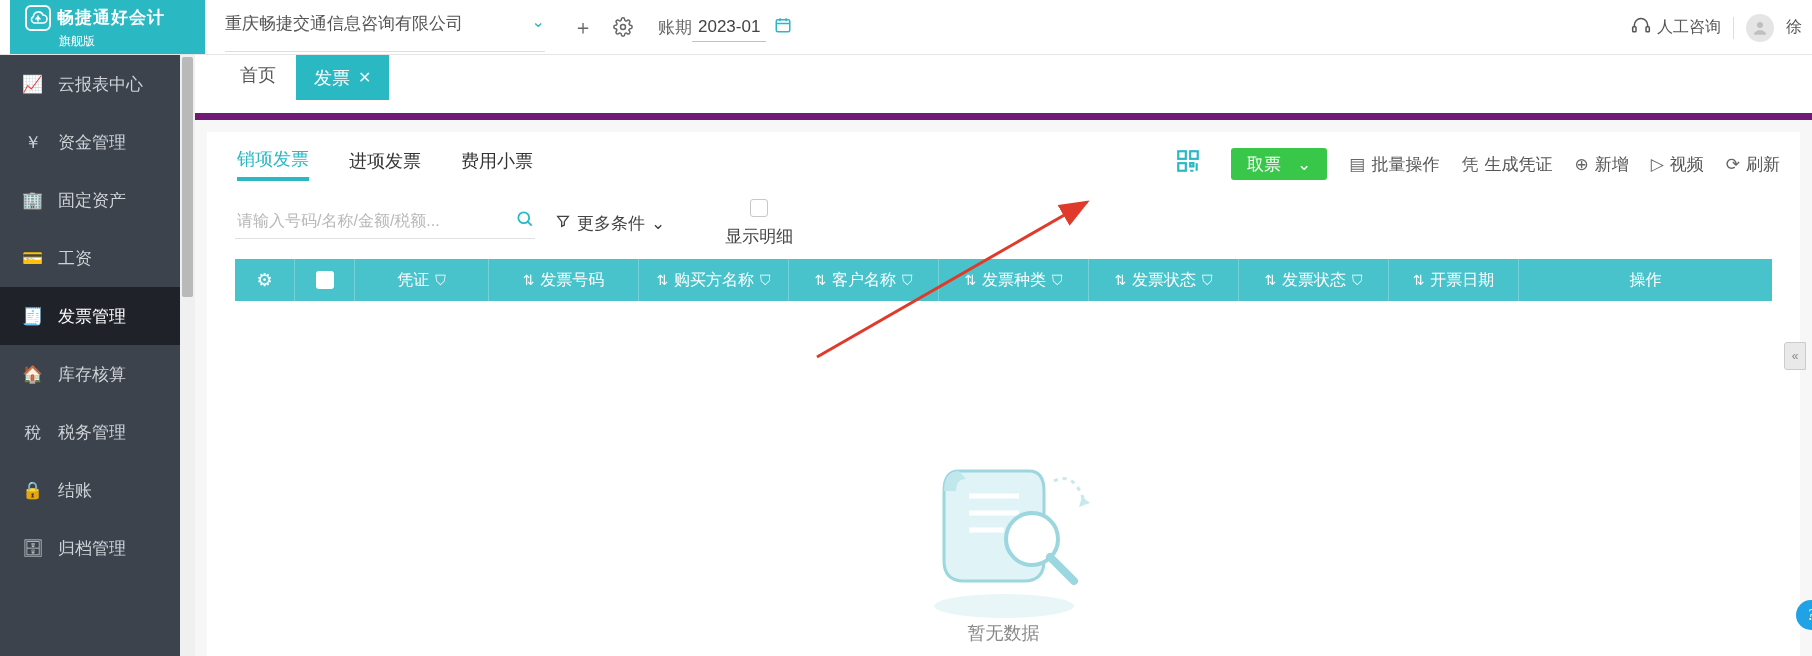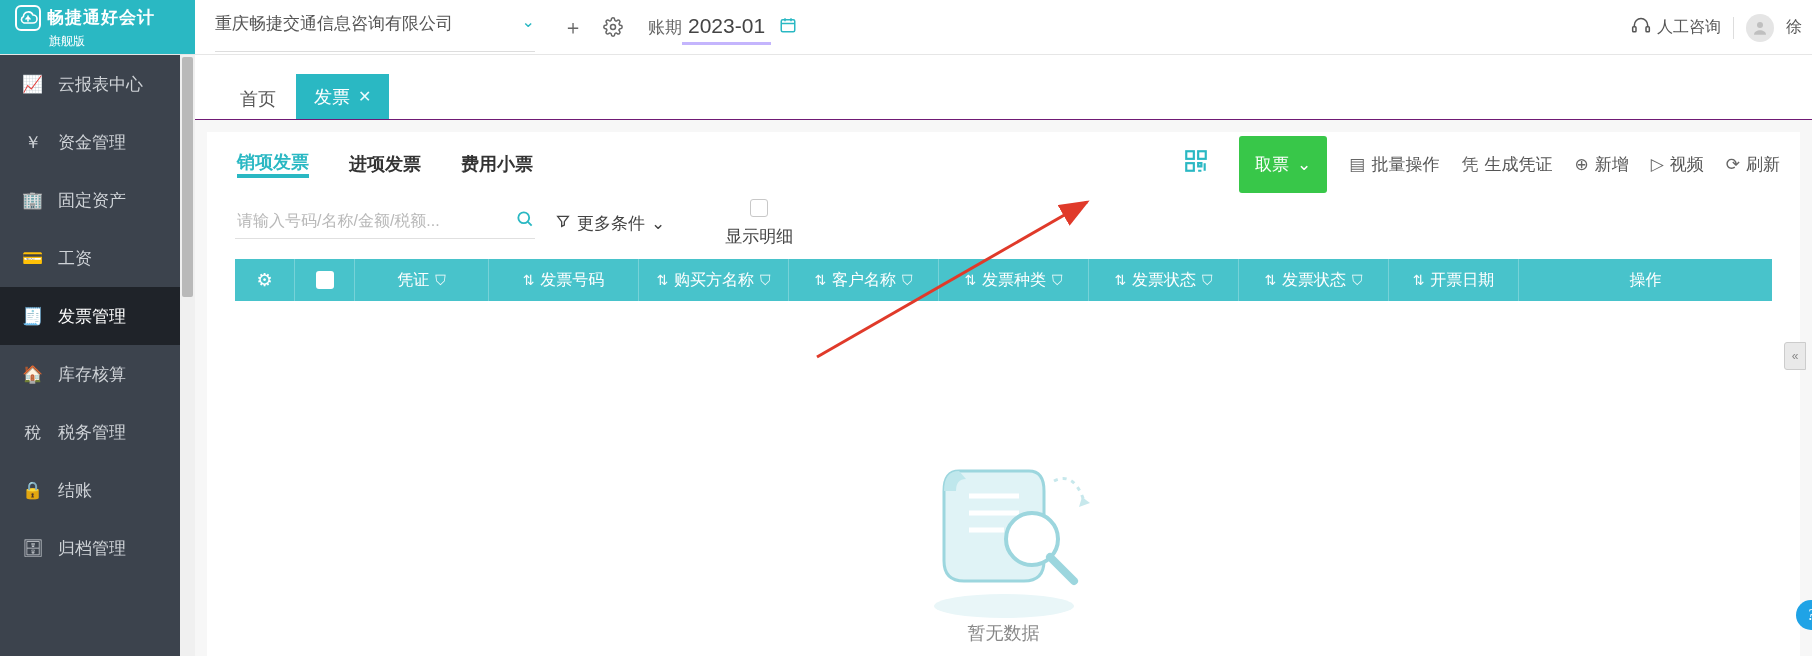--- a/index.html
+++ b/index.html
@@ -1,61 +1,61 @@
 <!DOCTYPE html>
 <html><head>
 <meta charset="utf-8">
 <style>
   * { box-sizing: border-box; }
   html, body { margin:0; padding:0; font-family:"Microsoft YaHei","PingFang SC",Arial,sans-serif; background:#fff; color:#333; }
   body { width:1812px; height:656px; overflow:hidden; position:relative; }
 
   
-  .top-bar { position:absolute; left:0; right:0; top:0; height:55px; background:#fff; border-bottom:1px solid #e6e6e6; display:flex; align-items:center; }
+  .top-bar { position:absolute; left:0; right:0; top:0; height:55px; background:#fff; border-bottom:1px solid #e6e6e6; display:flex; align-items:center;padding-left:10px; }
   .brand { width:195px; height:100%; background:#2ab8c3; color:#fff; display:flex; flex-direction:column; align-items:flex-start; justify-content:center; padding-left:15px; }
   .brand-row { display:flex; align-items:center; gap:6px; }
   .brand-icon { width:26px; height:26px; border:2px solid #fff; border-radius:6px; display:flex; align-items:center; justify-content:center; font-size:14px; font-weight:bold; }
   .brand-text { font-size:17px; font-weight:bold; letter-spacing:1px; }
   .brand-sub { font-size:12px; margin-top:2px; margin-left:34px; }
   .company-picker { display:flex; height:100%; margin-left:20px; width:320px; border-bottom:1px solid #ddd; padding-bottom:4px; justify-content:space-between; margin-top:10px; height:40px; }
   .company-name { font-size:17px; color:#555; }
   .chev-down { color:#2ab8c3; font-size:16px; }
   .top-icon-btn { width:40px; height:40px; display:flex; align-items:center; justify-content:center; color:#666; font-size:20px; cursor:pointer; }
   .period-label { font-size:17px; color:#666; margin-left:15px; }
-  .period-value { font-size:21px; color:#444; border-bottom:3px solid #c4b5fd; padding:4px 6px;text-align:right; }
+  .period-value { font-size:17px; color:#444; border-bottom:1px solid #c4b5fd; padding:4px 6px;text-align:right; }
   .period-cal { color:#2ab8c3; font-size:18px; margin-left:8px; cursor:pointer; }
   .top-right { position:absolute; right:10px; top:0; height:55px; display:flex; align-items:center; gap:12px; }
   .consult { display:flex; align-items:center; gap:6px; color:#555; font-size:16px; cursor:pointer; }
   .divider { width:1px; height:22px; background:#ddd; }
   .avatar { width:28px; height:28px; border-radius:50%; background:#e5e5e5; display:flex; align-items:center; justify-content:center; color:#999; font-size:18px; }
   .user-name { font-size:16px; color:#555; }
 
   
   .sidebar { position:absolute; left:0; top:55px; bottom:0; width:195px; background:#3c434d; color:#c9cdd2; overflow:hidden; }
   .scrollbar-track { position:absolute; left:180px; top:55px; bottom:0; width:15px; background:#f0f0f0; }
   .scrollbar-thumb { position:absolute; left:182px; top:57px; width:11px; height:240px; background:#b9b9b9; border-radius:2px; }
   .side-item { height:58px; display:flex; align-items:center; gap:14px; padding-left:22px; font-size:17px; cursor:pointer; color:#cfd3d7; }
   .side-item .icon { width:22px; text-align:center; color:#cfd3d7; }
   .side-item.active { background:#1f2329; color:#fff; }
   .side-item.active .icon { color:#fff; }
 
   
   .content { position:absolute; left:195px; right:0; top:55px; bottom:0; background:#f7f7f7; }
-  .tabs { height:65px; background:#fff; display:flex; align-items:flex-end; padding-left:25px; gap:0; border-bottom:1px solid #701a75; }
+  .tabs { height:65px; background:#fff; display:flex; align-items:flex-start; padding-left:25px; gap:0; border-bottom:7px solid #701a75; }
   .tab-link { font-size:18px; color:#555; padding:8px 20px; cursor:pointer; }
   .tab-active { background:#2ab8c3; color:#fff; display:flex; align-items:center; gap:8px; padding:10px 18px; font-size:18px; height:45px; }
   .tab-close { font-size:16px; color:#eafcfd; cursor:pointer; }
 
   .panel { margin:12px 12px 0 12px; background:#fff; height:540px; position:relative; }
   .subtabs { display:flex; align-items:center; height:64px; padding-left:30px; gap:40px; }
-  .subtab { font-size:18px; color:#333; font-weight:700; cursor:pointer; }
+  .subtab { font-size:18px; color:#333; font-weight:400; cursor:pointer; padding-bottom:6px; }
   .subtab.active { color:#2ab8c3; border-bottom:4px solid #2ab8c3; }
   .subtabs-right { position:absolute; right:20px; top:0; height:64px; display:flex; align-items:center; gap:22px; }
   .qr-btn { color:#2ab8c3; font-size:22px; cursor:pointer; padding:0 8px; }
-  .green-btn { background:#38c749; color:#fff; height:57px; padding:0 16px; display:flex; align-items:center; gap:8px; font-size:17px; border-radius:3px; cursor:pointer; }
+  .green-btn { background:#38c749; color:#fff; height:32px; padding:0 16px; display:flex; align-items:center; gap:16px; font-size:17px; border-radius:3px; cursor:pointer; }
   .link-btn { display:flex; align-items:center; gap:6px; color:#555; font-size:17px; cursor:pointer; }
   .link-btn .icon { color:#666; font-size:17px; }
 
   .filter-row { display:flex; align-items:center; height:55px; padding-left:28px; gap:20px; }
   .search-box { display:flex; align-items:center; border-bottom:1px solid #e0e0e0; width:300px; justify-content:space-between; padding-bottom:4px; }
   .search-box input { border:none; outline:none; font-size:16px; width:250px; color:#333; }
   .search-box input::placeholder { color:#b8b8b8; }
   .search-icon { color:#2ab8c3; font-size:20px; cursor:pointer; }
   .more-cond { display:flex; align-items:center; gap:6px; font-size:17px; color:#444; cursor:pointer; }
   .chk-row { display:flex; align-items:center; gap:8px; font-size:17px; color:#444; cursor:pointer; }

